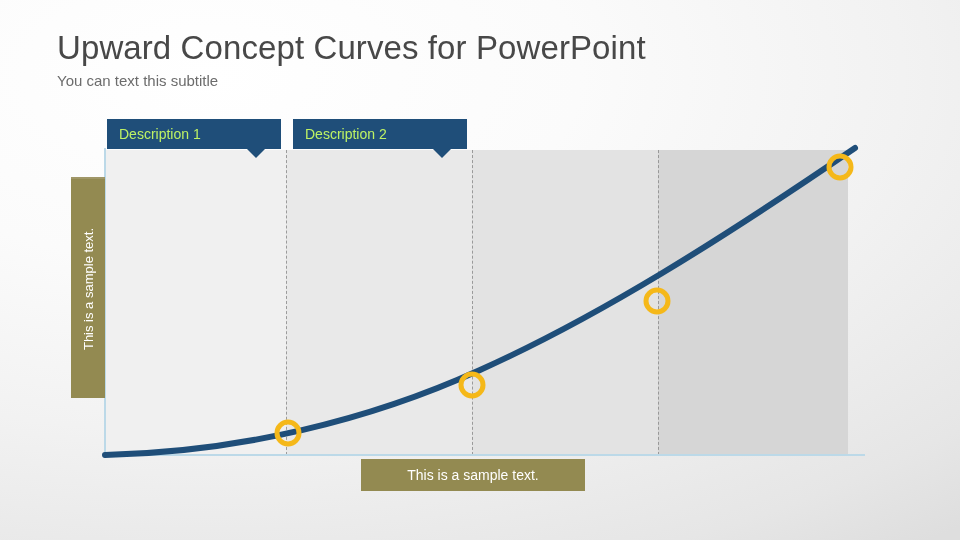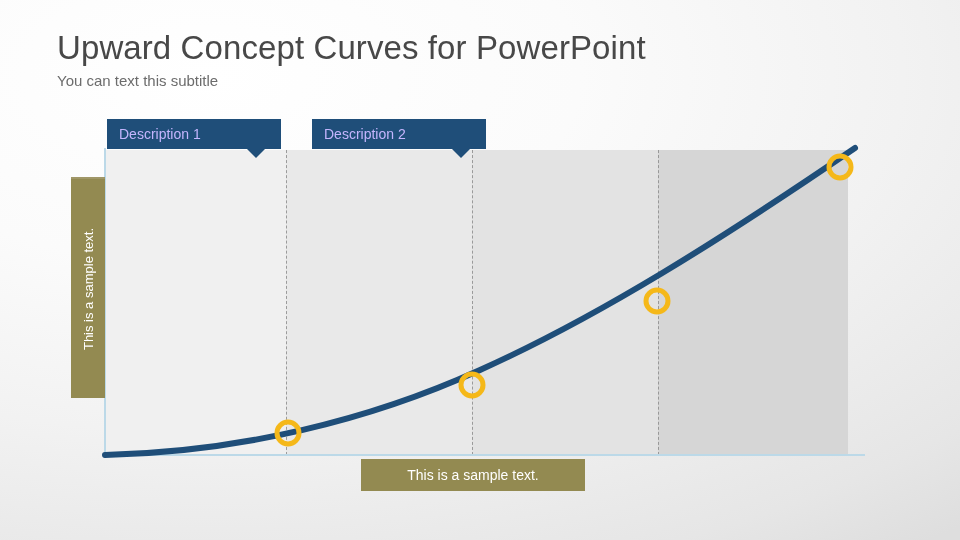--- a/index.html
+++ b/index.html
@@ -103,39 +103,39 @@
     height: 540px;
     pointer-events: none;
   }
 
   
   .banner {
     position: absolute;
     top: 119px;
     height: 30px;
     background: #1f4e79;
-    color: #c4b5fd;
+    color: #bef264;
     font-size: 14px;
     line-height: 30px;
     padding-left: 12px;
     box-sizing: border-box;
     white-space: nowrap;
   }
   .banner .tail {
     position: absolute;
     right: 16px;
     bottom: -9px;
     width: 0;
     height: 0;
     border-left: 9px solid transparent;
     border-right: 9px solid transparent;
     border-top: 9px solid #1f4e79;
   }
   .banner.b1 { left: 107px; width: 174px; }
-  .banner.b2 { left: 293px; width: 174px; margin-left: 19px; }
+  .banner.b2 { left: 293px; width: 174px; }
   .banner.b3 { left: 477px; width: 174px; }
   .banner.b4 { left: 662px; width: 174px; }
 
   
   #side-label {
     position: absolute;
     left: 71px;
     top: 177px;
     width: 34px;
     height: 221px;

